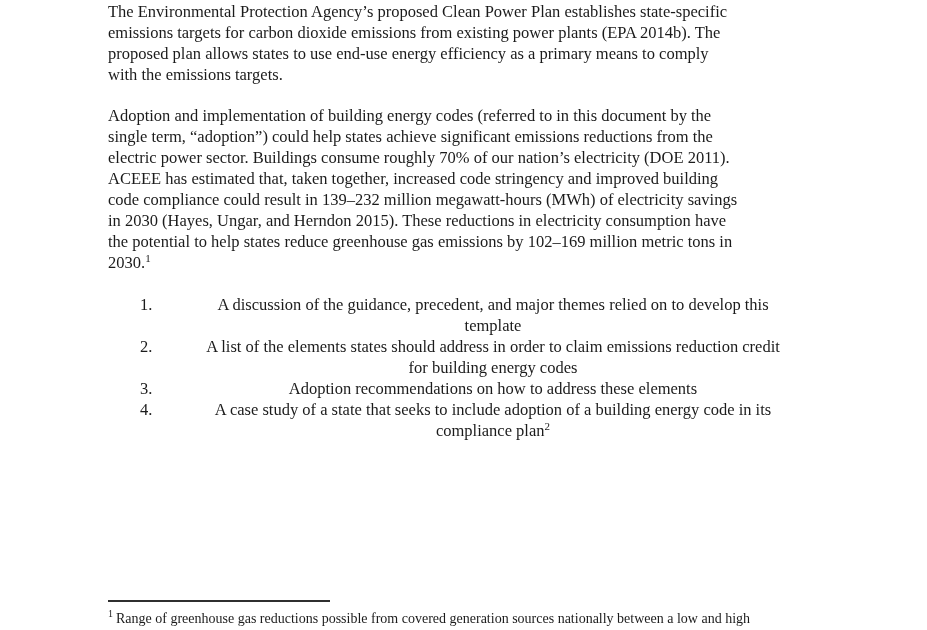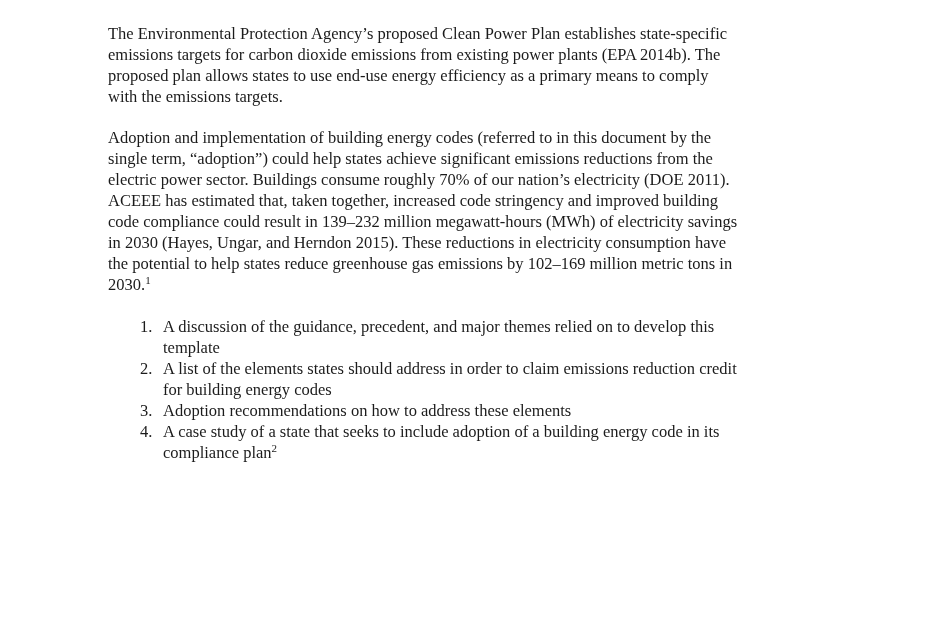--- a/index.html
+++ b/index.html
@@ -12,21 +12,21 @@
     width: 927px;
     height: 630px;
     background: #ffffff;
     overflow: hidden;
     font-family: "Liberation Serif", "DejaVu Serif", serif;
     color: #1b1b1b;
   }
   .content {
     position: absolute;
     left: 108px;
-    top: 23px;
+    top: 1px;
     width: 715px;
   }
   .para {
     margin: 0 0 20px 0;
     font-size: 16.5px;
     line-height: 21px;
     white-space: pre-line;
     text-align: left;
   }
   .para sup, .item-text sup {
@@ -44,20 +44,21 @@
     grid-template-columns: 23px 1fr;
     margin-left: 32px;
     font-size: 16.5px;
     line-height: 21px;
   }
   .item-num {
     white-space: nowrap;
   }
   .item-text {
     white-space: pre-line;
+    text-align: center;
   }
   .footnote-area {
     position: absolute;
     left: 108px;
     top: 600px;
     width: 715px;
   }
   .footnote-rule {
     width: 222px;
     height: 0;
@@ -116,13 +117,17 @@
         </li>
       <li class="list-item">
           <span class="item-num">4.</span>
           <span class="item-text"><span>A case study of a state that seeks to include adoption of a building energy code in its
 compliance plan</span><sup>2</sup></span>
         </li>
     </ol>
 
   </div>
 
+  <div class="footnote-area">
+    <div class="footnote-rule"></div>
+    <p class="footnote"><sup class="fn-marker">1</sup><span class="fn-text">Range of greenhouse gas reductions possible from covered generation sources nationally between a low and high</span></p>
+  </div>
 </div>
 
 </body></html>

